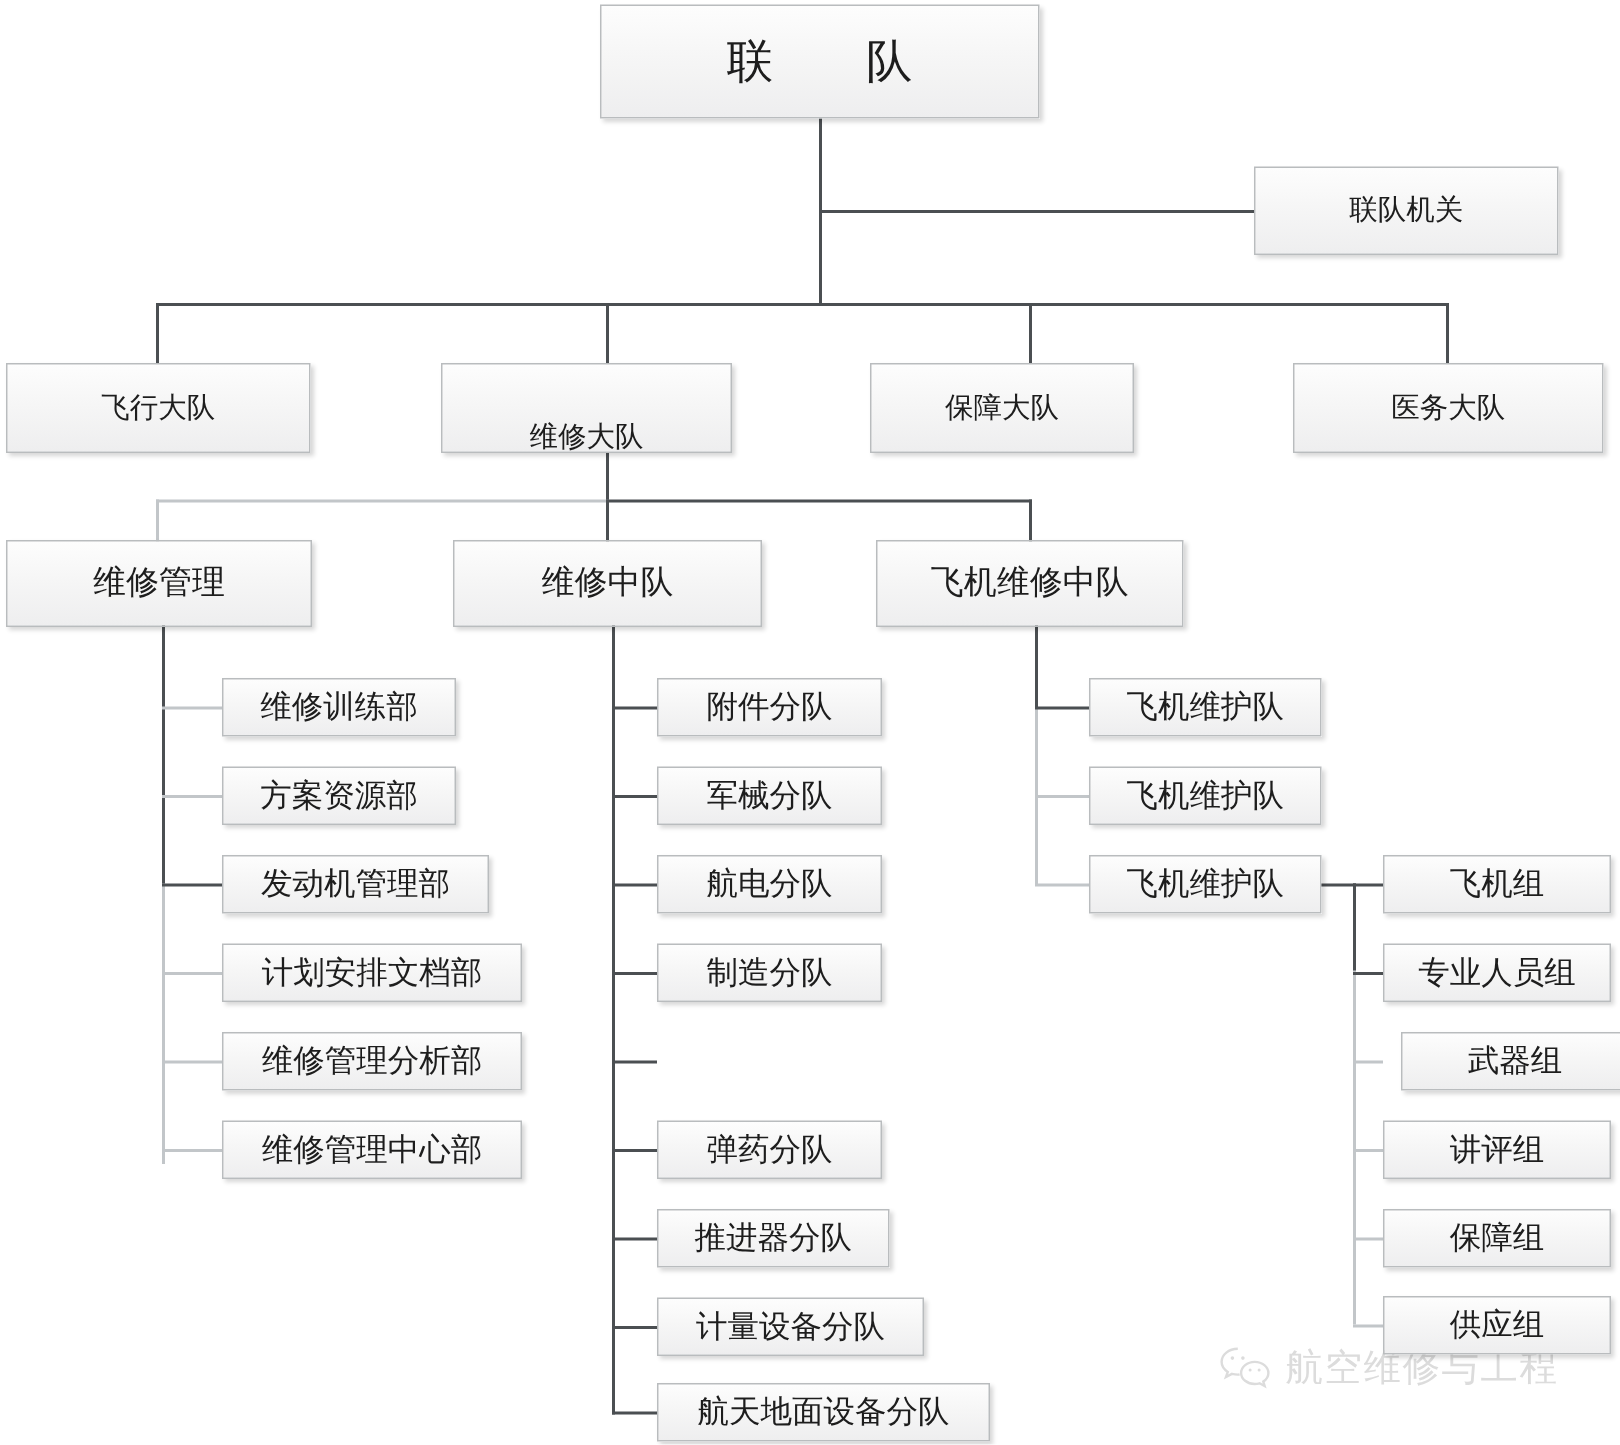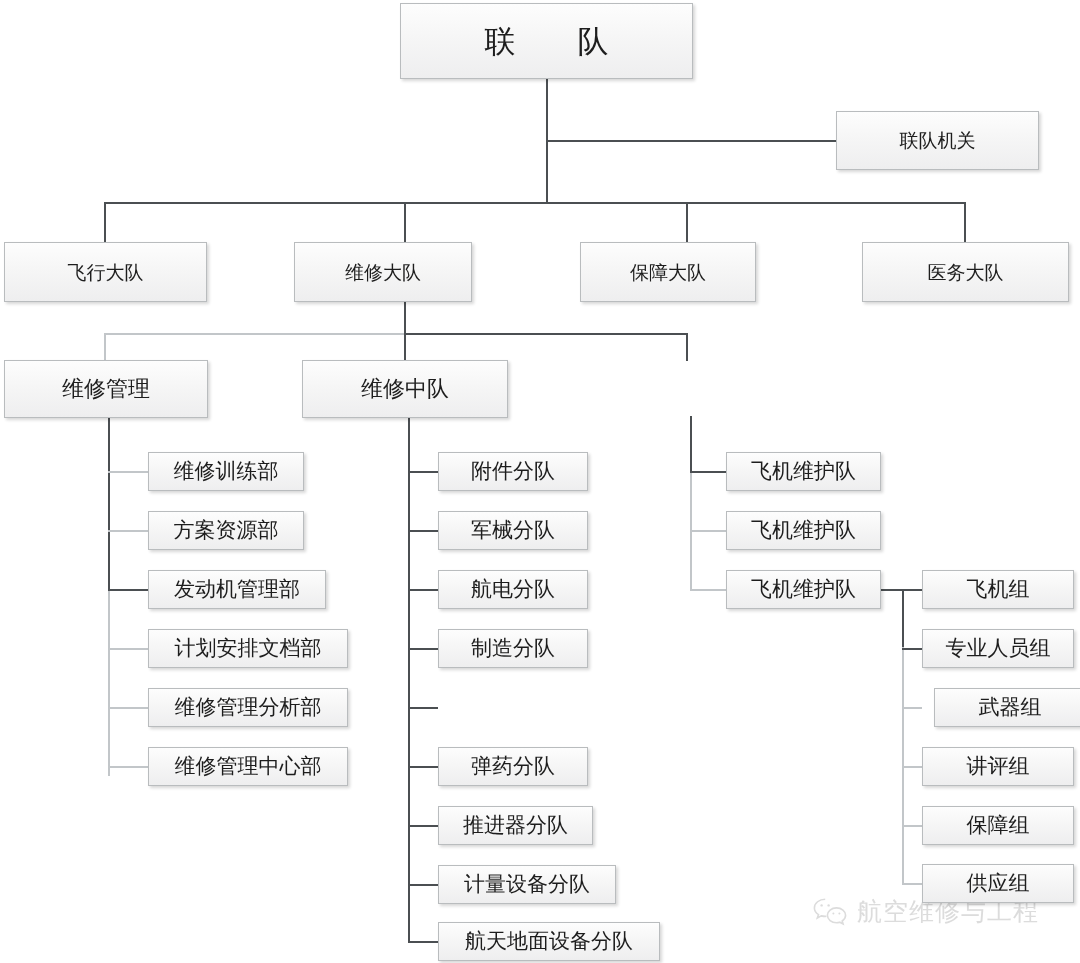--- a/index.html
+++ b/index.html
@@ -87,35 +87,38 @@
     <span>联 队</span>
   </div>
 
   <div class="node lvl2" style="left:836px;top:111px;width:203px;height:59px;">
     <span>联队机关</span>
   </div>
 
   <div class="node lvl2" style="left:4px;top:242px;width:203px;height:60px;">
     <span>飞行大队</span>
   </div>
-  <div class="node lvl2" style="left:294px;top:242px;width:178px;height:60px;">
+  <div class="node lvl2" style="left:294px;top:242px;width:194px;height:60px;align-items:flex-end;">
     <span>维修大队</span>
   </div>
   <div class="node lvl2" style="left:580px;top:242px;width:176px;height:60px;">
     <span>保障大队</span>
   </div>
   <div class="node lvl2" style="left:862px;top:242px;width:207px;height:60px;">
     <span>医务大队</span>
   </div>
 
   <div class="node lvl3" style="left:4px;top:360px;width:204px;height:58px;">
     <span>维修管理</span>
   </div>
   <div class="node lvl3" style="left:302px;top:360px;width:206px;height:58px;">
     <span>维修中队</span>
+  </div>
+  <div class="node lvl3" style="left:584px;top:360px;width:205px;height:58px;">
+    <span>飞机维修中队</span>
   </div>
 
   <div class="ln hline light" style="left:108px;top:471px;width:40px;"></div>
   <div class="node leaf" style="left:148px;top:452px;width:156px;height:39px;">
     <span>维修训练部</span>
   </div>
 
   <div class="ln hline light" style="left:108px;top:530px;width:40px;"></div>
   <div class="node leaf" style="left:148px;top:511px;width:156px;height:39px;">
     <span>方案资源部</span>

